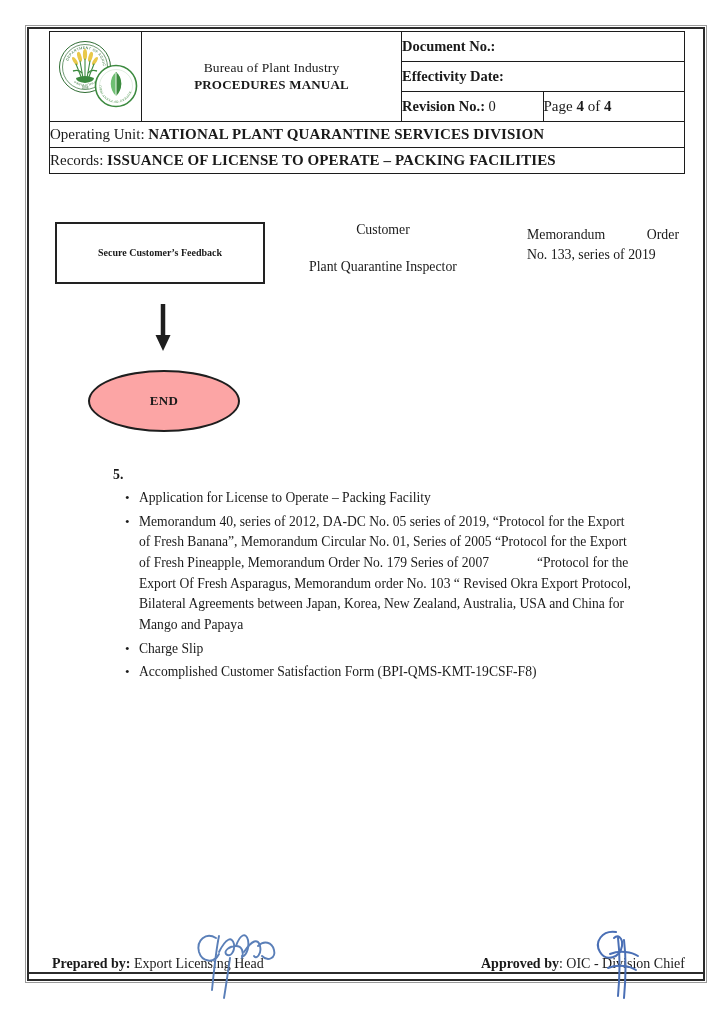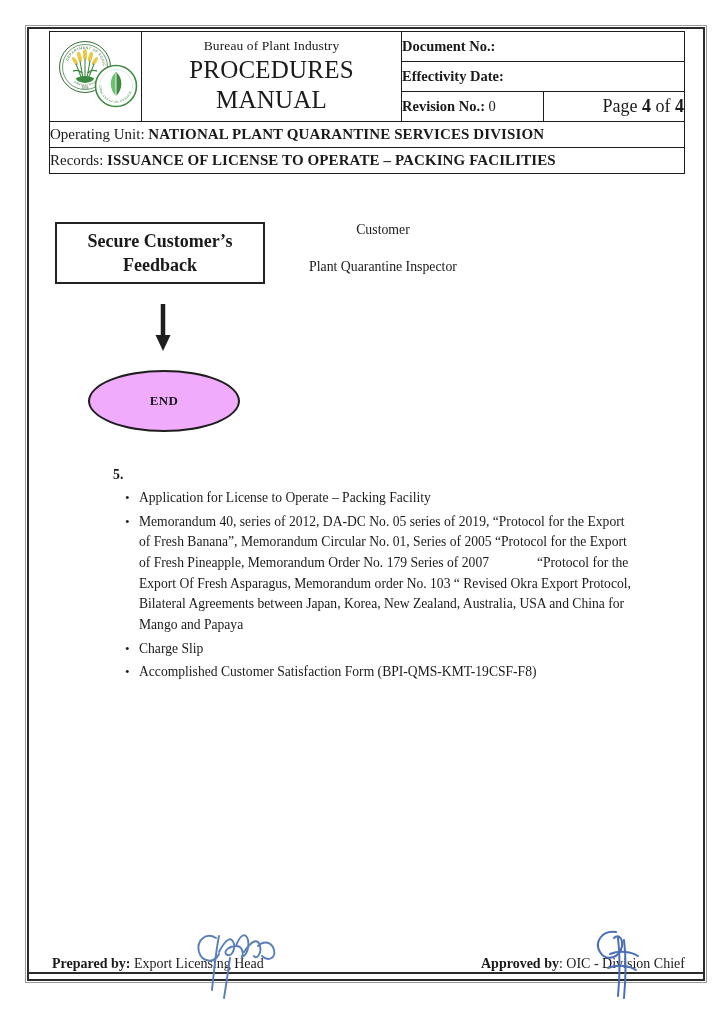--- a/index.html
+++ b/index.html
@@ -62,35 +62,35 @@
     width: 259px;
     text-align: center;
     padding: 4px 6px 7px 6px;
   }
   .title-line1 {
     font-size: 13.5px;
     letter-spacing: 0.1px;
     line-height: 1.22;
   }
   .title-line2 {
-    font-size: 25px;
-    font-weight: normal;
+    font-size: 13px;
+    font-weight: bold;
     letter-spacing: 0.2px;
     line-height: 1.2;
   }
   .meta-cell {
     height: 29px;
     padding: 0 0 0 9px;
     font-size: 14.5px;
   }
   .meta-cell b { font-weight: bold; }
   .page-cell {
     width: 160px;
-    text-align: right;
-    font-size: 18px;
+    text-align: left;
+    font-size: 15px;
     height: 29px;
   }
   .row-full {
     height: 25px;
     padding: 0 0 0 9px;
     font-size: 15px;
     white-space: nowrap;
   }
   .row-full .lbl { font-weight: normal; margin-top: 48px; }
   .row-full .val { font-weight: bold; letter-spacing: 0.1px; }
@@ -112,21 +112,21 @@
     left: 55px;
     top: 222px;
     width: 210px;
     height: 62px;
     border: 2.2px solid #222;
     box-sizing: border-box;
     display: flex;
     align-items: center;
     justify-content: center;
     text-align: center;
-    font-size: 18px;
+    font-size: 10px;
     font-weight: bold;
     line-height: 1.35;
     background: #fff;
   }
   .fc-arrow {
     position: absolute;
     left: 152px;
     top: 304px;
     width: 22px;
     height: 48px;
@@ -139,21 +139,21 @@
     height: 62px;
     border: 2.4px solid #1e1e1e;
     border-radius: 50%;
     box-sizing: border-box;
     display: flex;
     align-items: center;
     justify-content: center;
     font-size: 13px;
     font-weight: bold;
     letter-spacing: 0.4px;
-    background: #f0abfc;
+    background: #fca5a5;
   }
   .fc-col-customer {
     position: absolute;
     left: 288px;
     top: 222px;
     width: 190px;
     text-align: center;
     font-size: 13.8px;
     line-height: 1.2;
   }
@@ -349,20 +349,27 @@
     <polygon points="11,47 3.5,31 18.5,31" fill="#1e1e1e"></polygon>
   </svg>
 
   <div class="fc-end">END</div>
 
   <div class="fc-col-customer">
     <div class="l1">Customer</div>
     <div class="l2">Plant Quarantine Inspector</div>
   </div>
 
+  <div class="fc-col-memo">
+    <div class="memo-l1">
+      <span>Memorandum</span>
+      <span>Order</span>
+    </div>
+    <div>No. 133, series of 2019</div>
+  </div>
 
   <div class="section">
     <div class="sec-head">
       <span class="sec-num">5.</span>
     </div>
     <ul class="items">
       <li>
         <span class="bullet">•</span>
         <span class="itext">Application for License to Operate – Packing Facility</span>
       </li>

